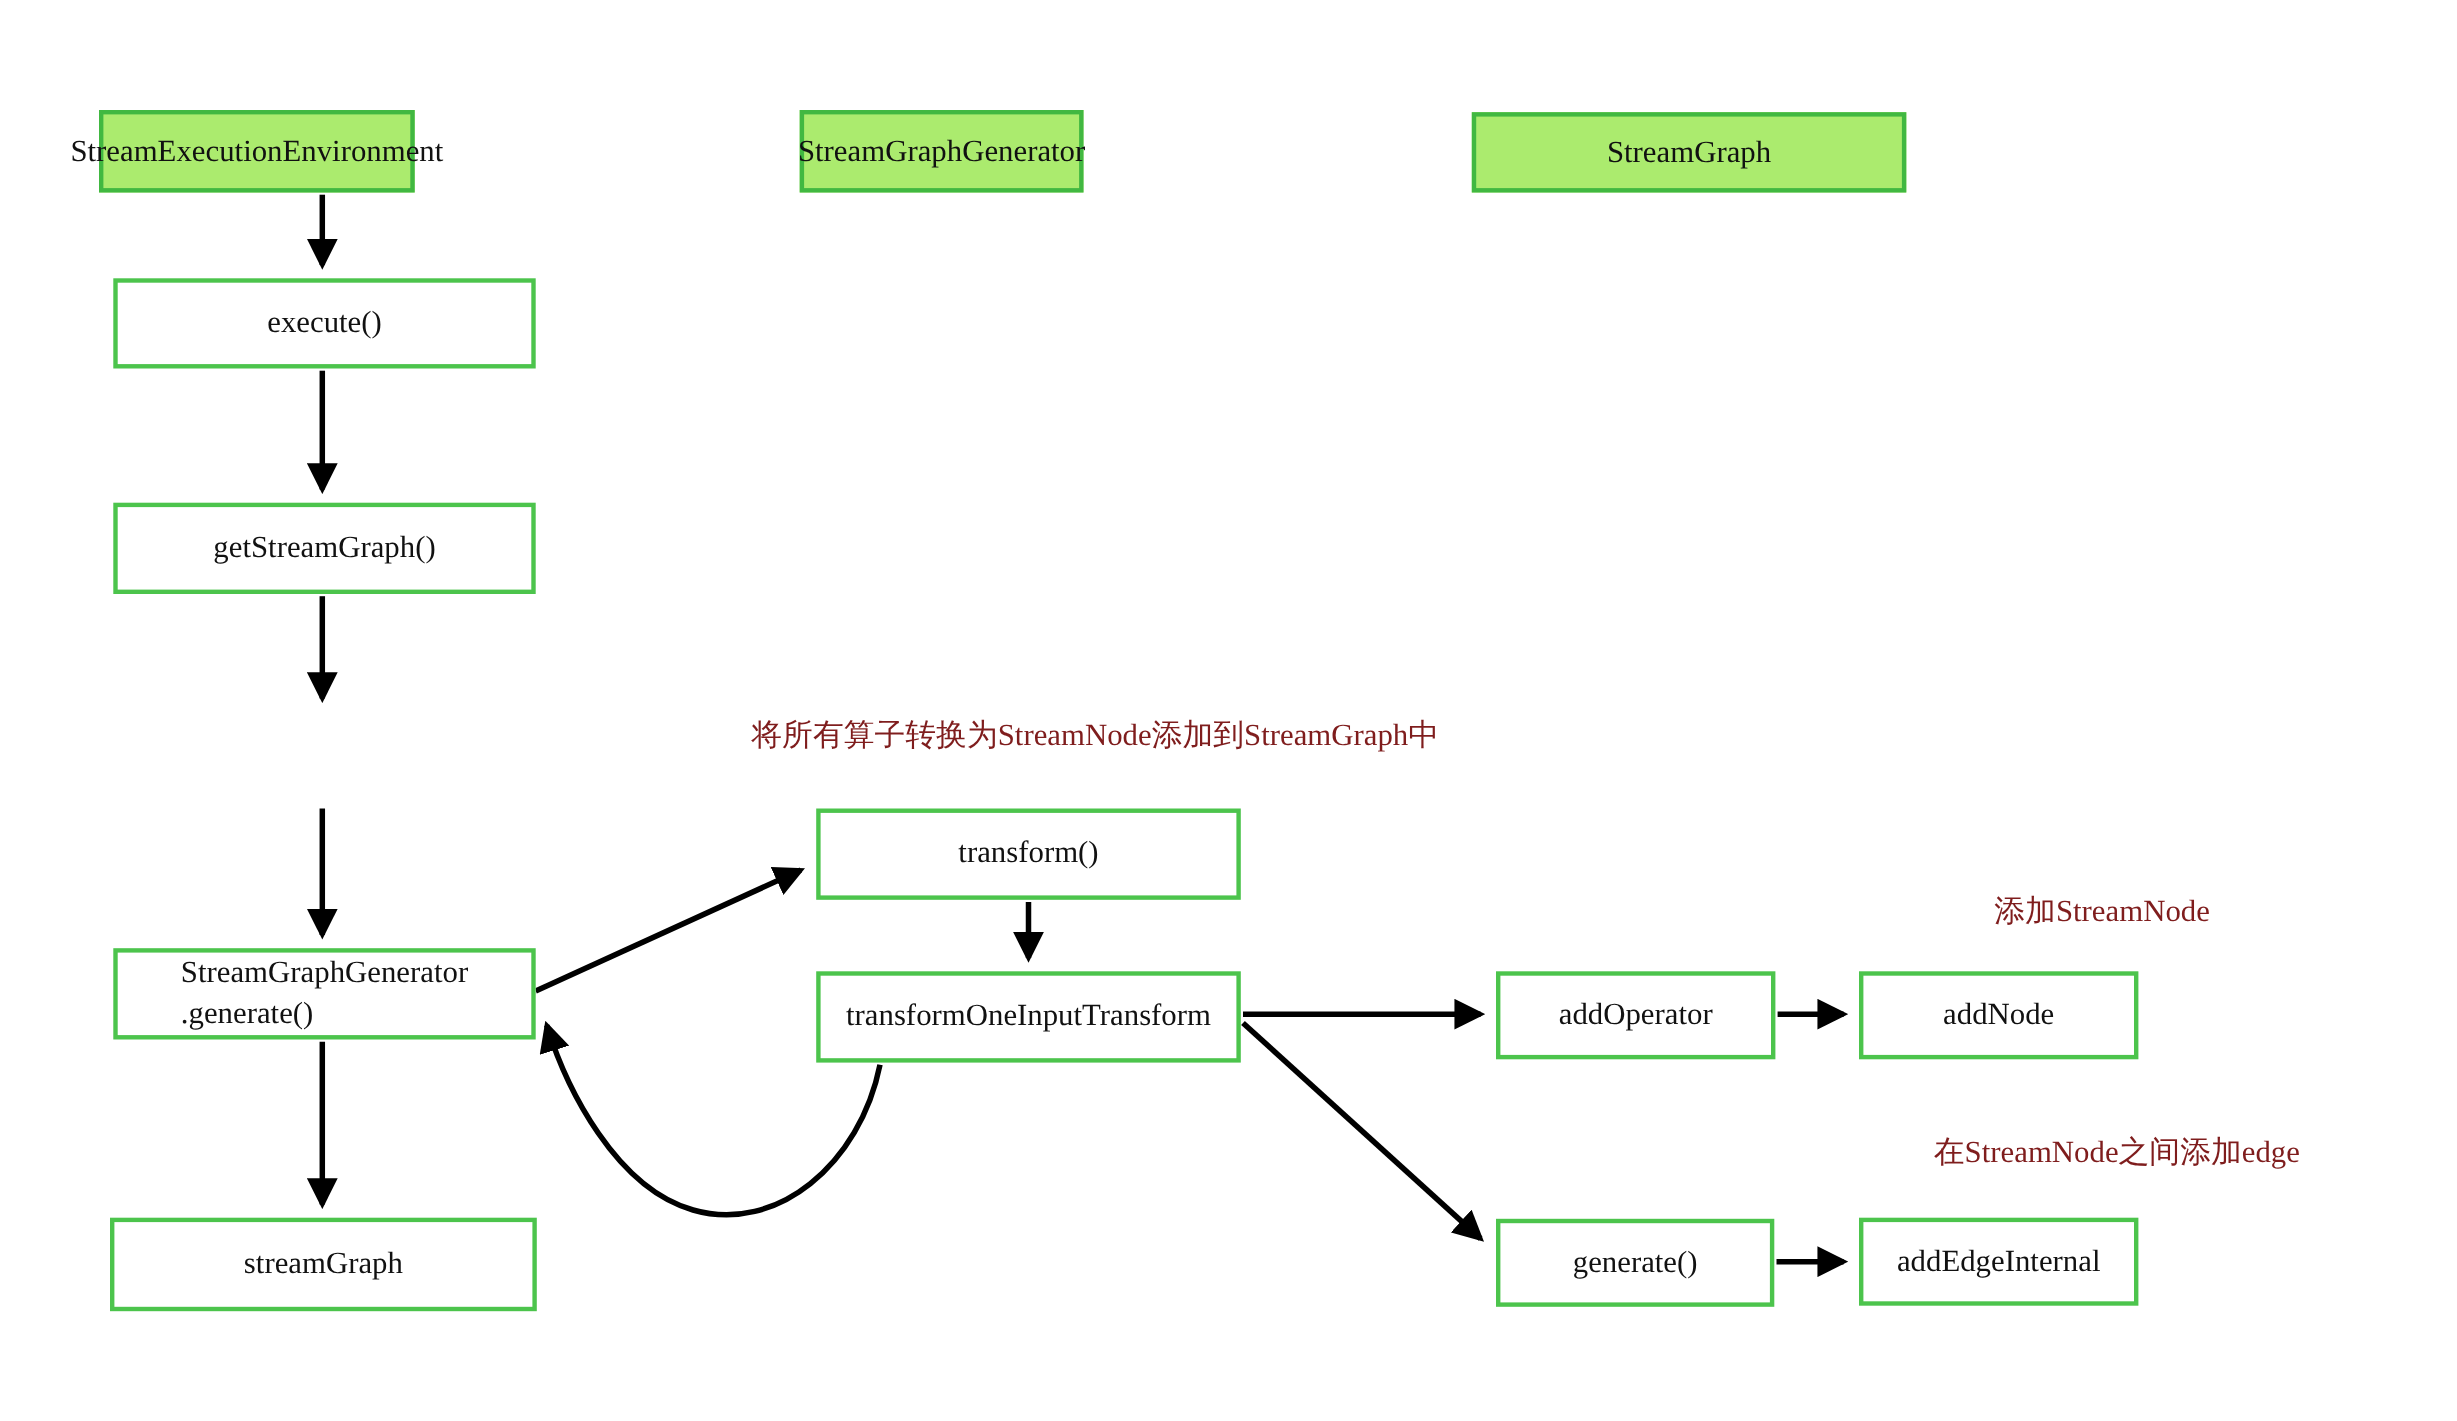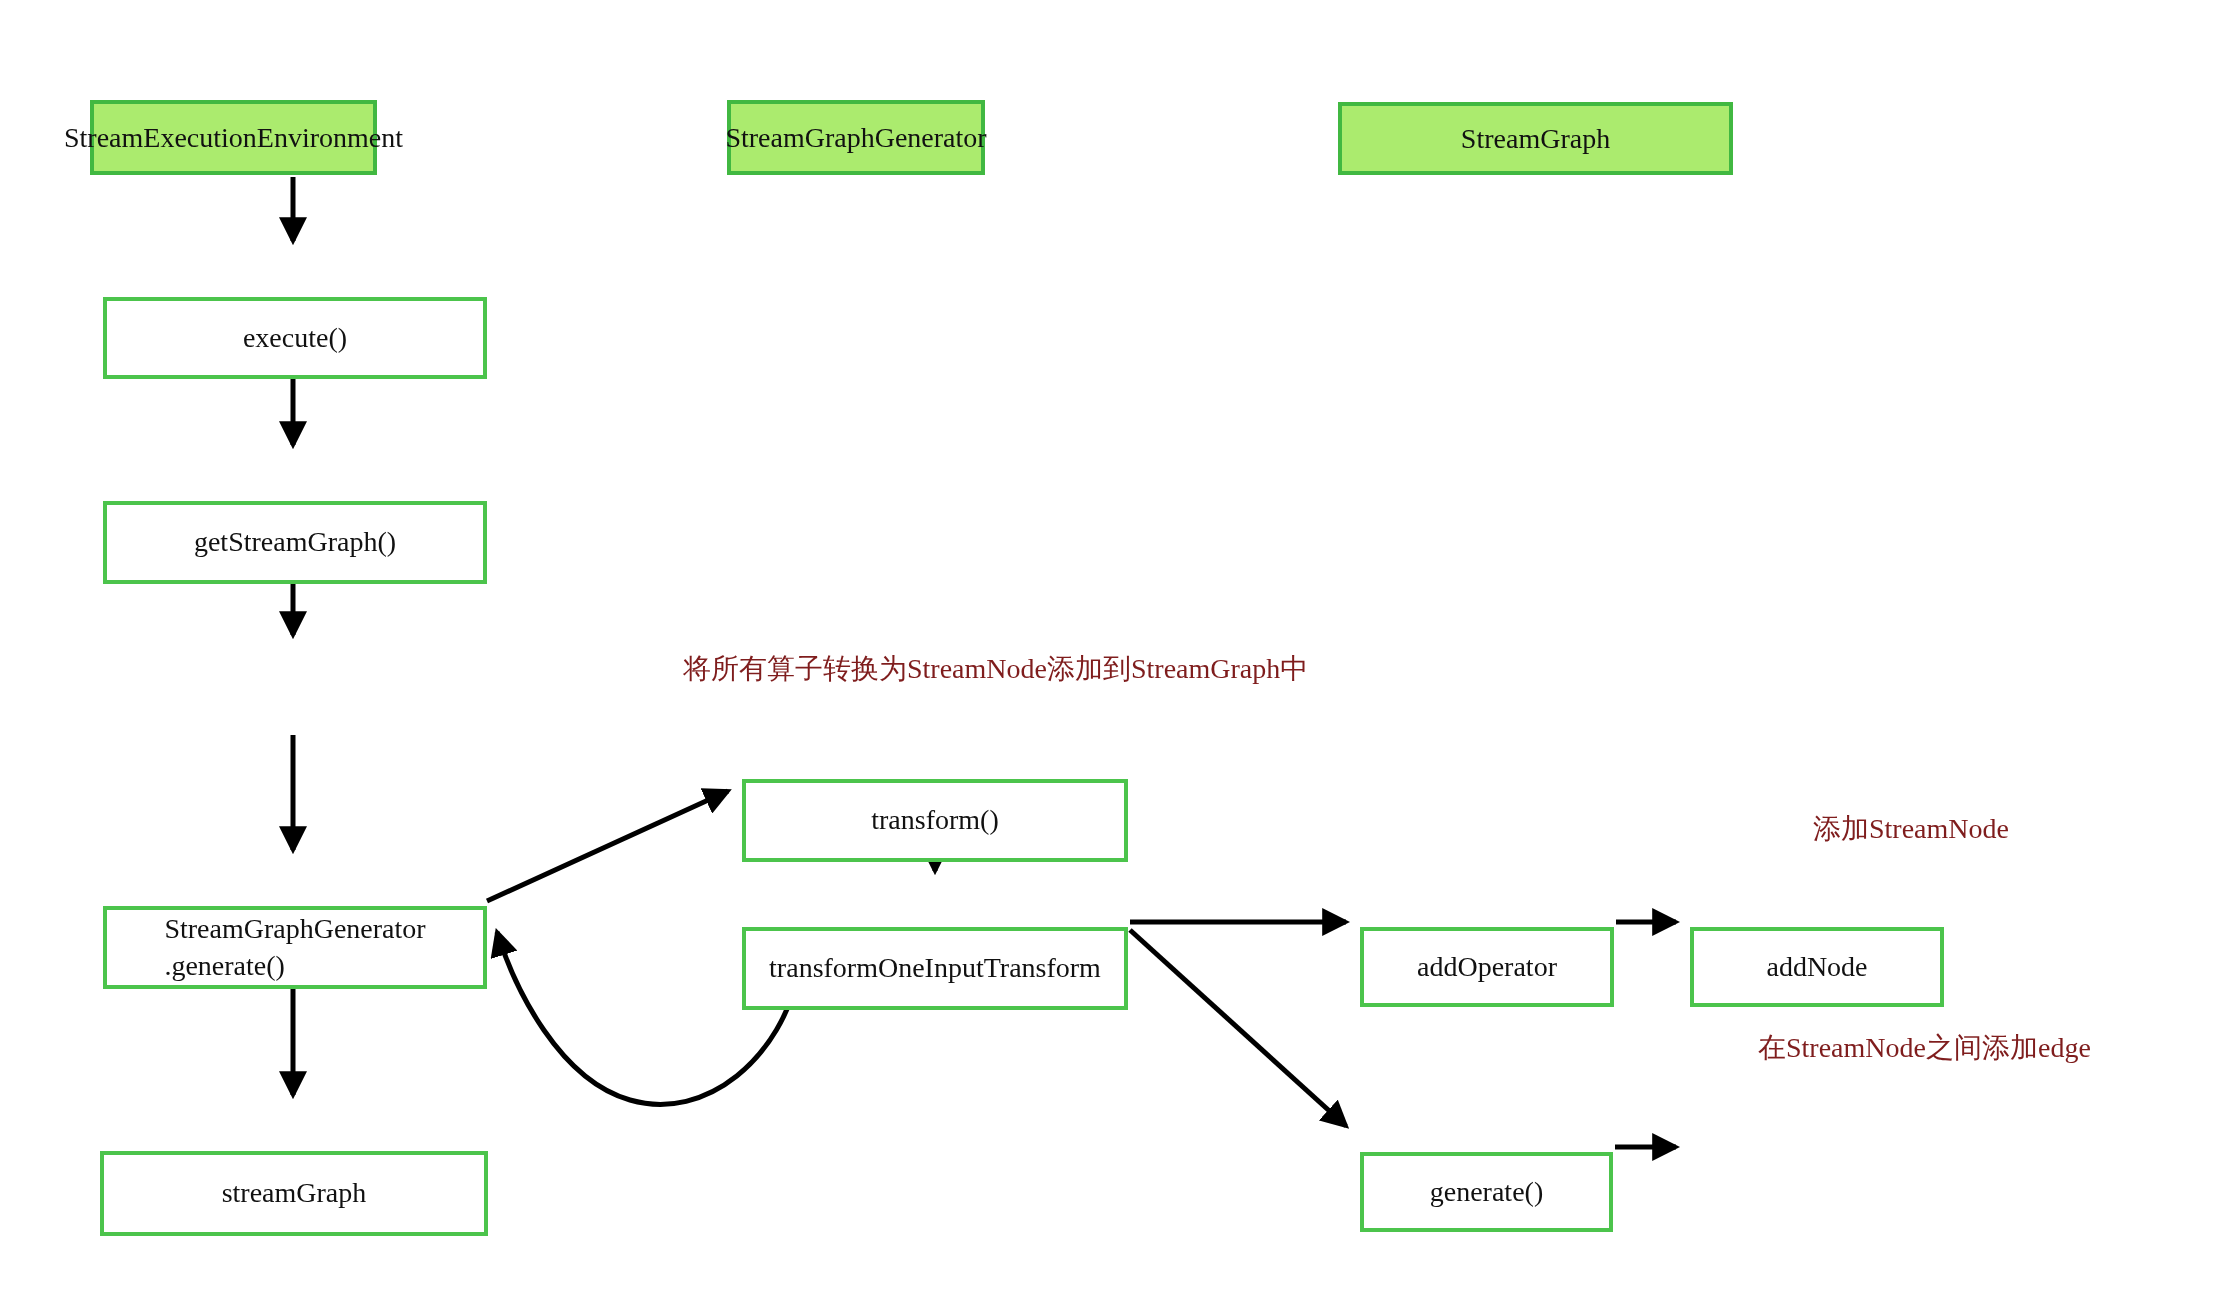--- a/index.html
+++ b/index.html
@@ -15,21 +15,21 @@
   .hdr{
     position:absolute;z-index:2;box-sizing:border-box;
     background:#abeb6e;border:4px solid #41b841;
     display:flex;align-items:center;justify-content:center;
     font-size:28px;line-height:1.2;
   }
   .node{
     position:absolute;z-index:2;box-sizing:border-box;
     background:#ffffff;border:4px solid #4cc44c;
     display:flex;align-items:center;justify-content:center;
-    font-size:28px;line-height:1.3;text-align:center;margin-top:44px;
+    font-size:28px;line-height:1.3;text-align:center;
   }
   .node .multiline{text-align:left;}
   .anno{
     position:absolute;z-index:2;
     font-size:28px;line-height:1.2;white-space:nowrap;color:#7f1d1d;
   }
 </style>
 </head>
 <body>
 
@@ -92,18 +92,21 @@
 
   <div class="node" style="left:1360px;top:883px;width:254px;height:80px">
     <span>addOperator</span>
   </div>
   <div class="node" style="left:1690px;top:883px;width:254px;height:80px">
     <span>addNode</span>
   </div>
   <div class="node" style="left:1360px;top:1108px;width:253px;height:80px">
     <span>generate()</span>
   </div>
+  <div class="node" style="left:1690px;top:1107px;width:254px;height:80px">
+    <span>addEdgeInternal</span>
+  </div>
 
   <div class="anno" style="left:683px;top:652px">将所有算子转换为StreamNode添加到StreamGraph中</div>
   <div class="anno" style="left:1813px;top:812px">添加StreamNode</div>
   <div class="anno" style="left:1758px;top:1031px">在StreamNode之间添加edge</div>
 
 </div>
 
 </body></html>

